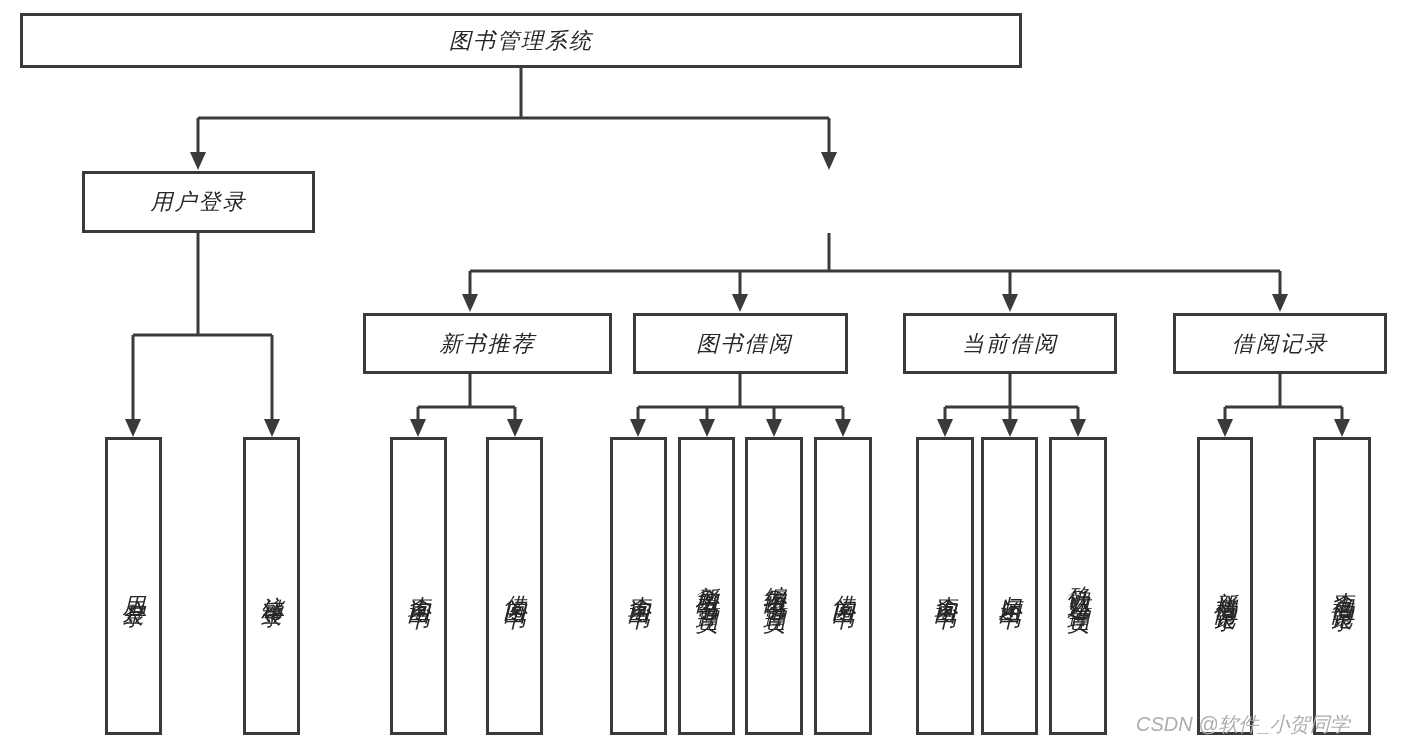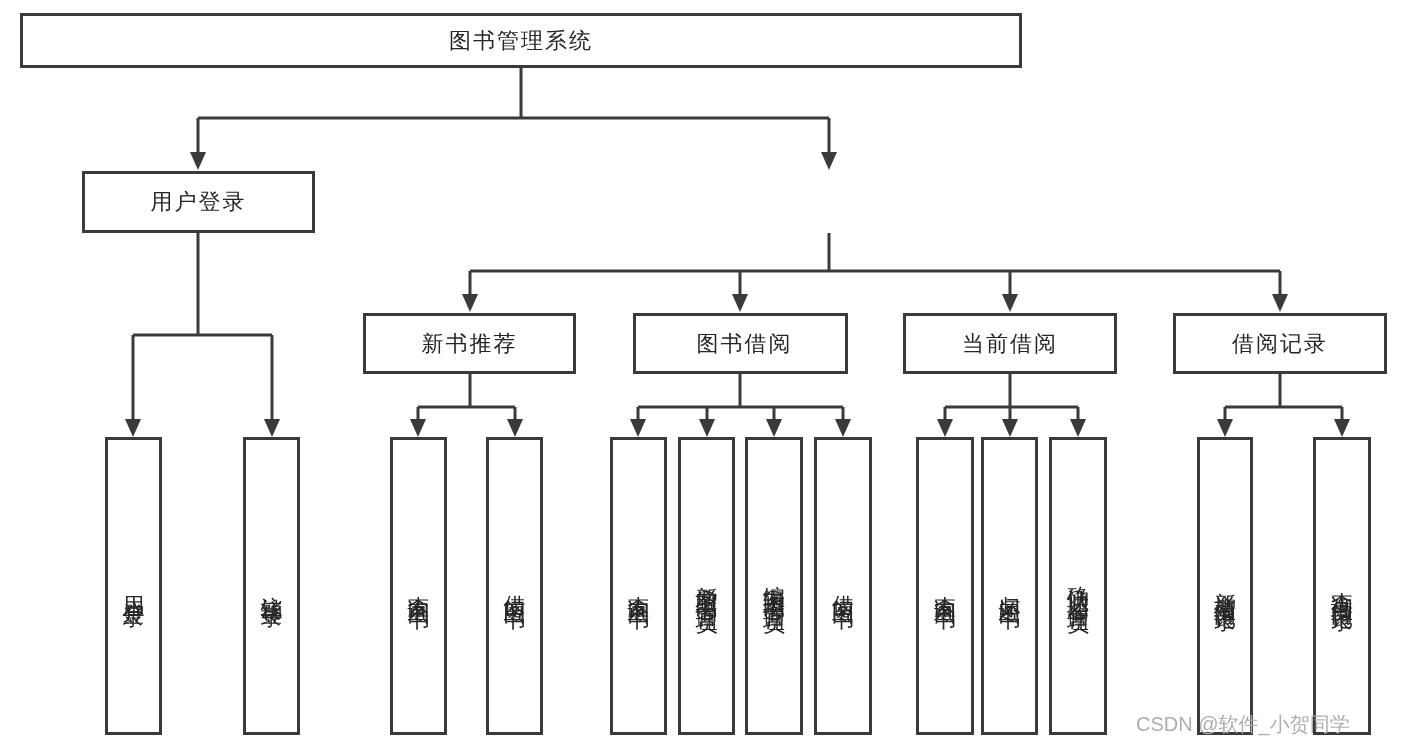--- a/index.html
+++ b/index.html
@@ -7,20 +7,21 @@
     padding: 0;
     background: #ffffff;
     font-family: "Liberation Sans", sans-serif;
   }
   .canvas {
     position: relative;
     width: 1405px;
     height: 747px;
     background: #ffffff;
     overflow: hidden;
+    font-style: italic;
   }
   .connectors {
     position: absolute;
     left: 0;
     top: 0;
     width: 1405px;
     height: 747px;
   }
   .node {
     position: absolute;
@@ -97,21 +98,21 @@
   </svg>
 
   <div class="node" style="left:20px; top:13px; width:1002px; height:55px;">
     <span>图书管理系统</span>
   </div>
 
   <div class="node" style="left:82px; top:171px; width:233px; height:62px;">
     <span>用户登录</span>
   </div>
 
-  <div class="node" style="left:363px; top:313px; width:213px; height:61px;">
+  <div class="node" style="left:363px; top:313px; width:249px; height:61px;">
     <span>新书推荐</span>
   </div>
   <div class="node" style="left:633px; top:313px; width:215px; height:61px;padding-left:8px;">
     <span>图书借阅</span>
   </div>
   <div class="node" style="left:1173px; top:313px; width:214px; height:61px;">
     <span>借阅记录</span>
   </div>
   <div class="node" style="left:903px; top:313px; width:214px; height:61px;">
     <span>当前借阅</span>

